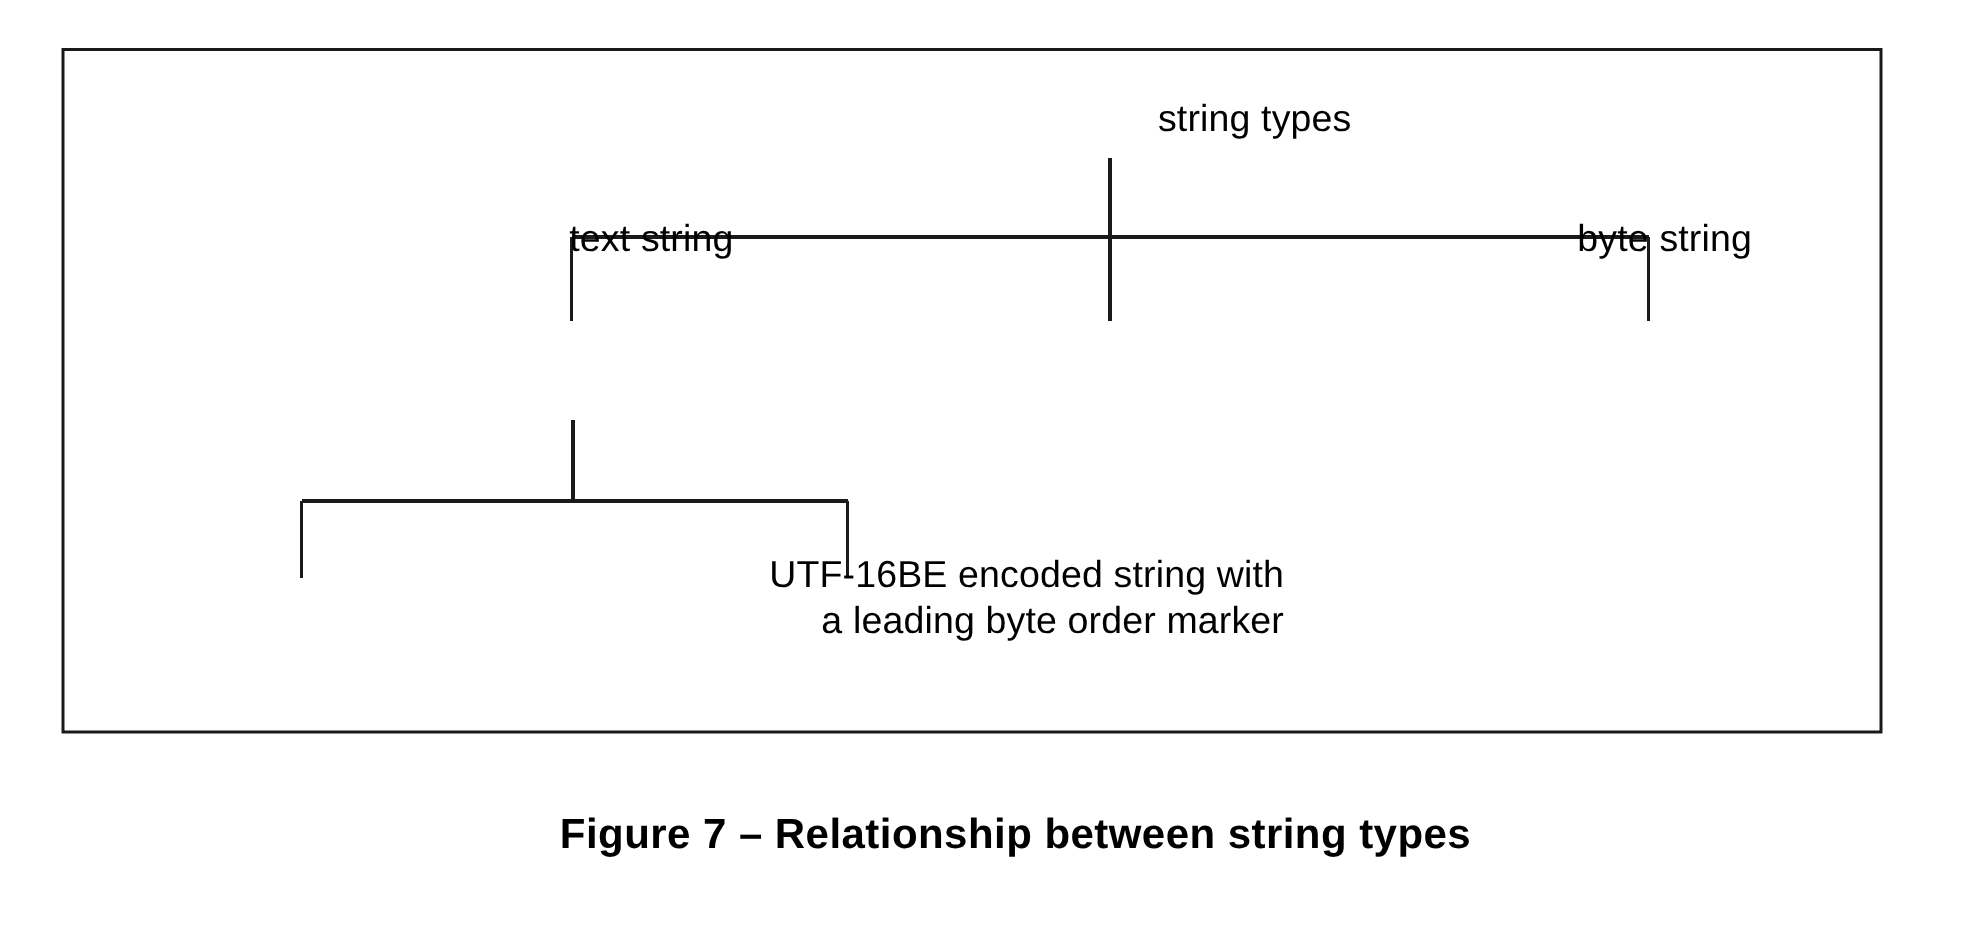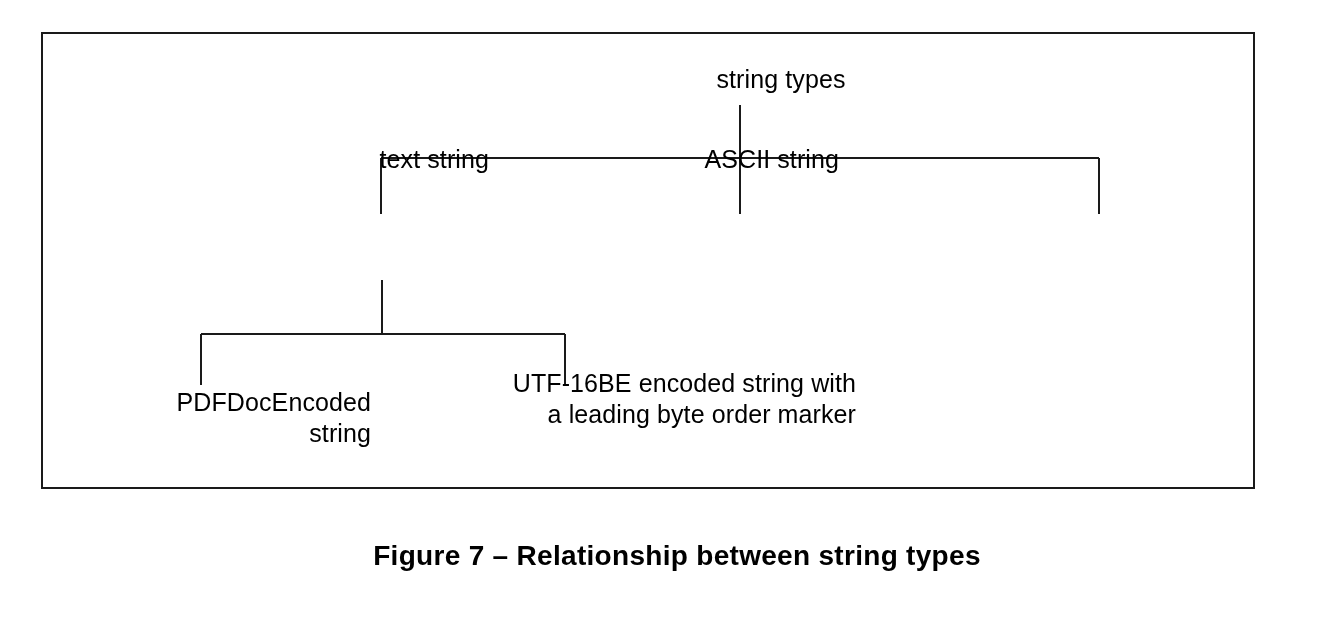--- a/index.html
+++ b/index.html
@@ -62,21 +62,20 @@
   .node-ascii     { left: 596px; top: 110px; width: 200px; }
   .node-byte      { left: 985px; top: 110px; width: 140px; }
   .node-pdfdoc    { left:  68px; top: 353px; width: 260px; }
   .node-utf16     { left: 313px; top: 334px; width: 500px; }
 
   
   .node-root {
     left: 618px;
     top: 30px;
     width: 240px;
-    text-align: center;
   }
 
   
   .figure-caption {
     position: absolute;
     left: 0;
     top: 540px;
     width: 1322px;
     text-align: center;
     font-size: 28px;
@@ -110,25 +109,23 @@
 
         <line x1="158" y1="300" x2="158" y2="351"></line>
         <line x1="522" y1="300" x2="522" y2="351"></line>
       </g>
     </svg>
 
     <div class="node-label node-root">string types</div>
 
     <div class="node-label node-text">text string</div>
 
-    <div class="node-label node-ascii">ASCII string</div>
 
+    <div class="node-label node-byte">byte string</div>
 
-    <div class="node-label node-pdfdoc">PDFDocEncoded
-string</div>
 
     <div class="node-label node-utf16">UTF-16BE encoded string with
 a leading byte order marker</div>
 
   </div>
 
   <div class="figure-caption">Figure 7 –  Relationship between string types</div>
 
 </div>
 

